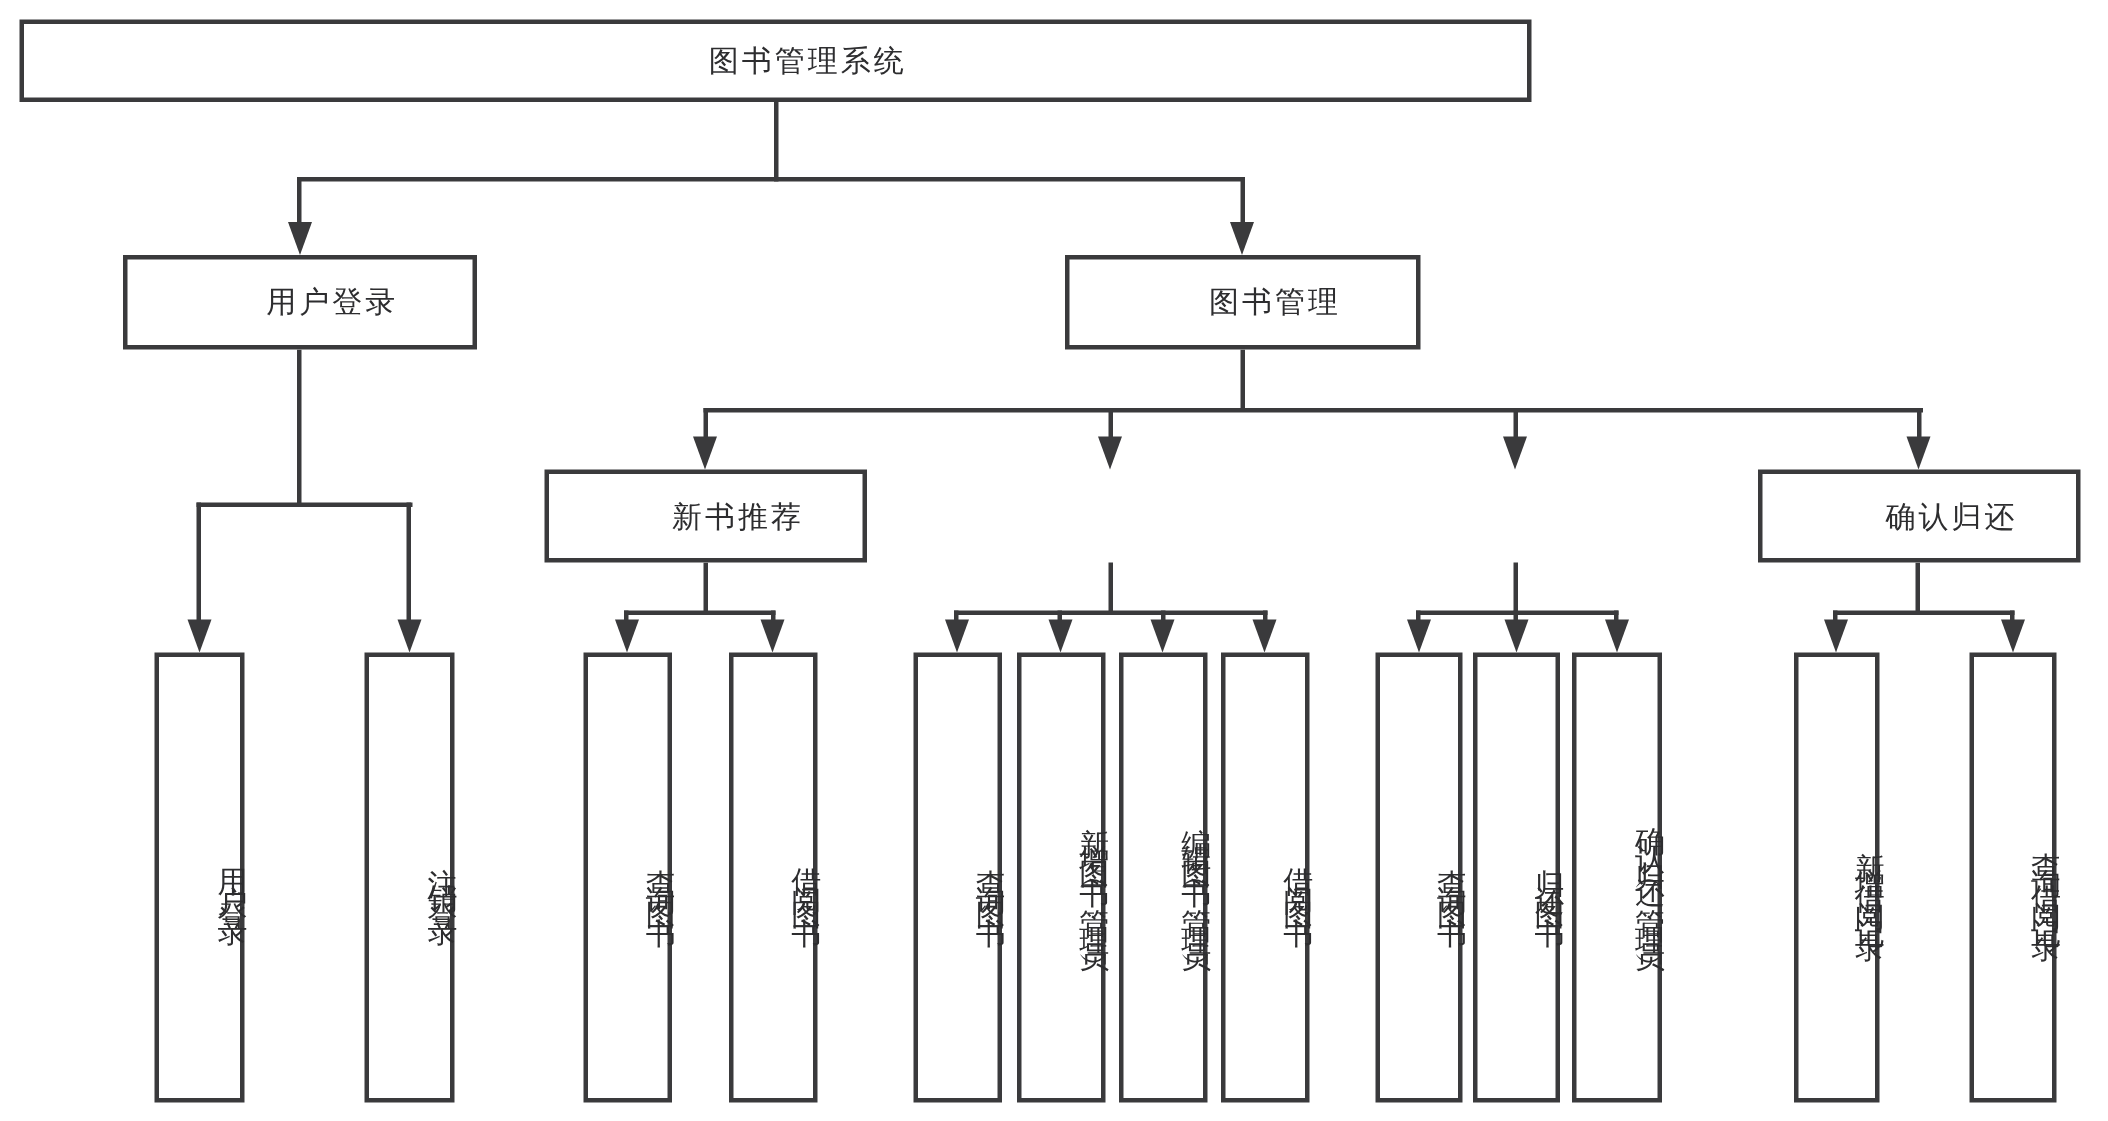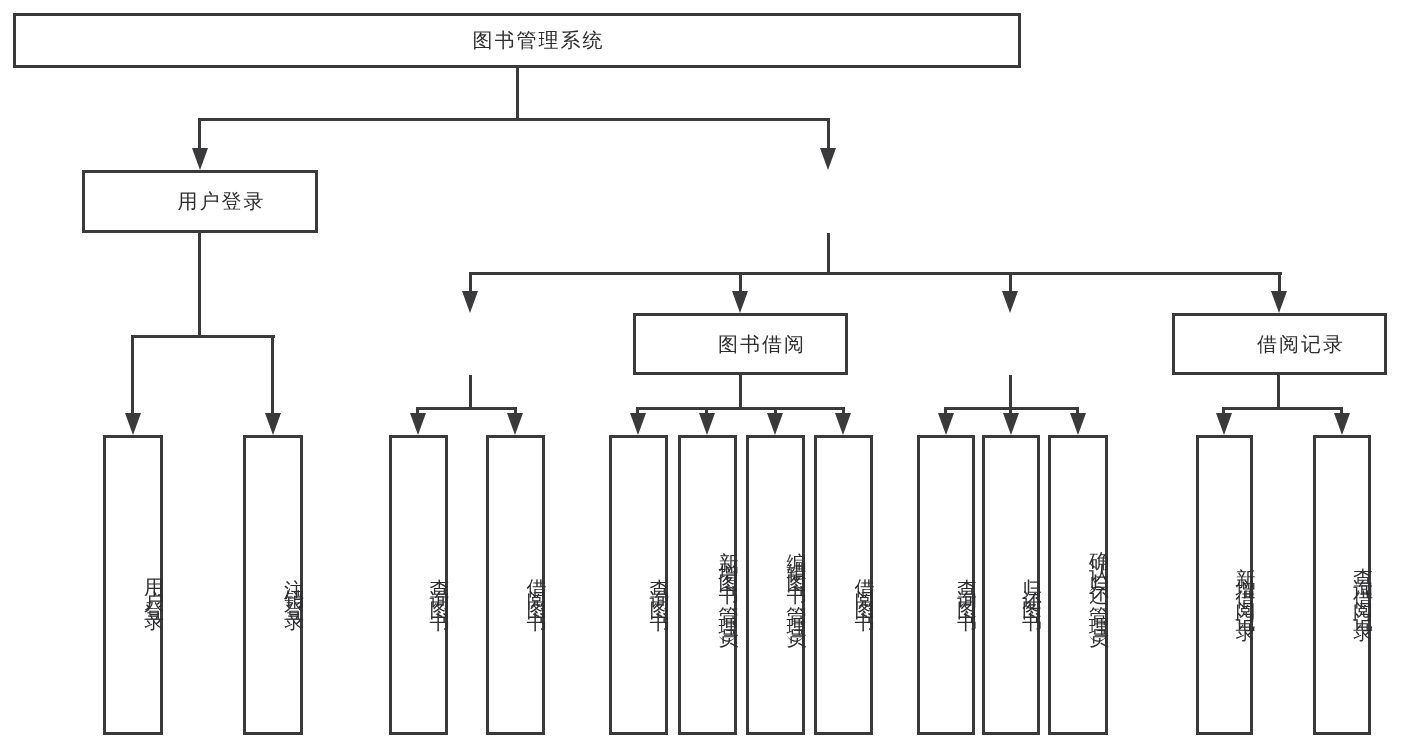--- a/index.html
+++ b/index.html
@@ -95,26 +95,29 @@
   <div class="vl" style="left:1340px;top:407px;height:8px"></div>
   <div class="arrow" style="left:1334px;top:413px"></div>
 
   <div class="box h" style="left:13px;top:13px;width:1008px;height:55px">
     <span>图书管理系统</span>
   </div>
 
   <div class="box h" style="left:82px;top:170px;width:236px;height:63px">
     <span>用户登录</span>
   </div>
+  <div class="box h" style="left:710px;top:170px;width:237px;height:63px">
+    <span>图书管理</span>
+  </div>
 
-  <div class="box h" style="left:633px;top:313px;width:215px;height:62px">
-    <span>图书借阅</span>
+  <div class="box h" style="left:363px;top:313px;width:215px;height:62px">
+    <span>新书推荐</span>
   </div>
   <div class="box h" style="left:1172px;top:313px;width:215px;height:62px">
-    <span>借阅记录</span>
+    <span>确认归还</span>
   </div>
 
   <div class="box v" style="left:103px;top:435px;width:60px;height:300px">
     <span>用户登录</span>
   </div>
   <div class="box v" style="left:243px;top:435px;width:60px;height:300px">
     <span>注销登录</span>
   </div>
 
   <div class="box v" style="left:389px;top:435px;width:59px;height:300px">

